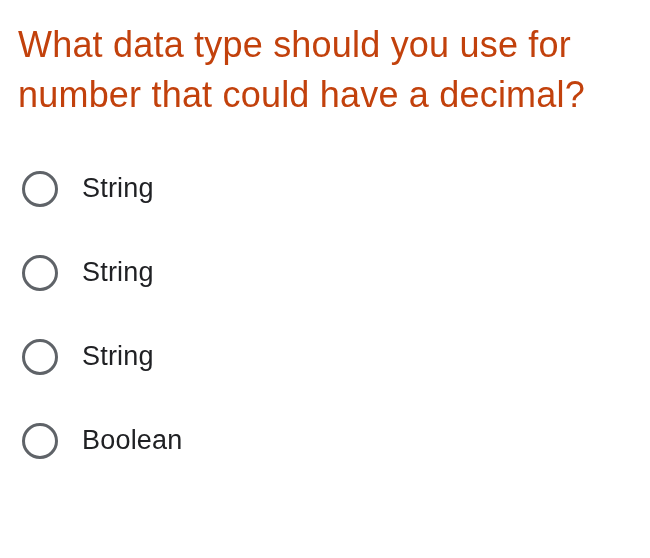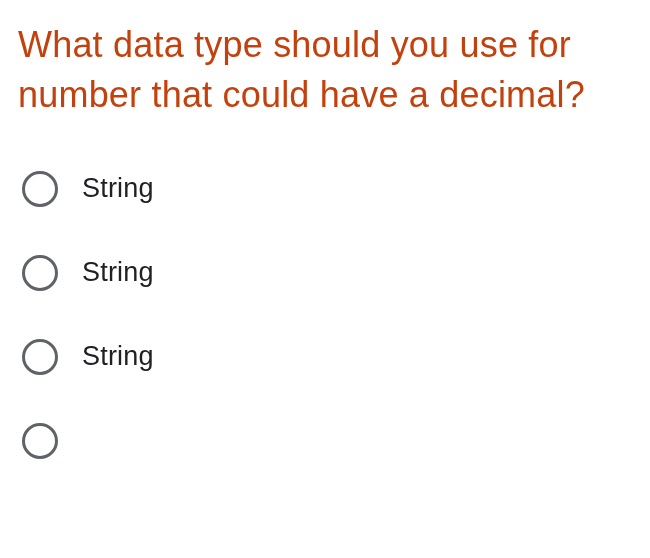--- a/index.html
+++ b/index.html
@@ -59,14 +59,15 @@
   <div class="option">
     <div class="radio"></div>
     <span class="option-label">String</span>
   </div>
   <div class="option">
     <div class="radio"></div>
     <span class="option-label">String</span>
   </div>
   <div class="option">
     <div class="radio"></div>
+    <span class="option-label">Boolean</span>
   </div>
 </div>
 
 </body></html>

